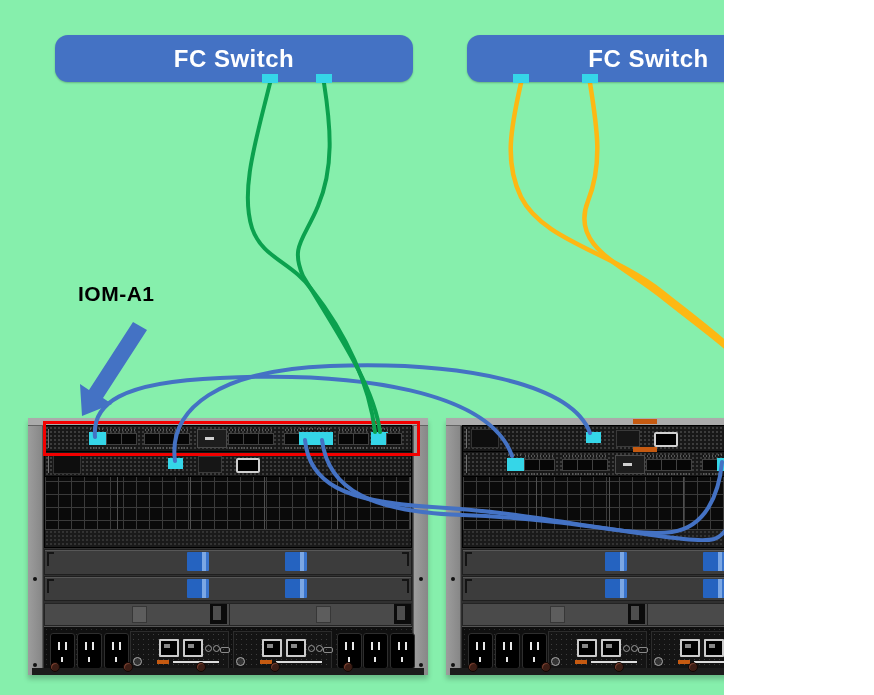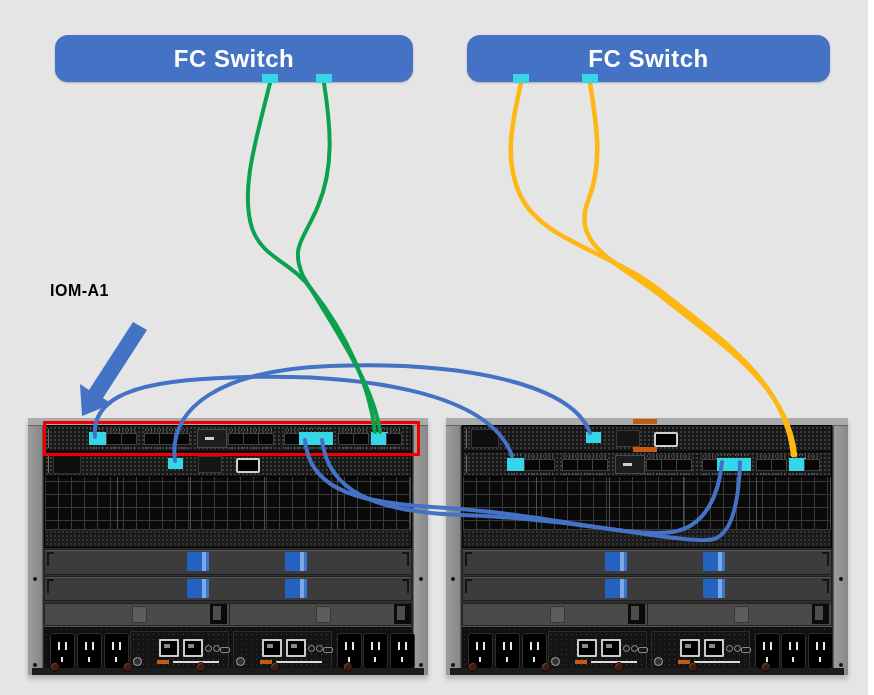--- a/index.html
+++ b/index.html
@@ -1,22 +1,22 @@
 <!DOCTYPE html>
 <html><head>
 <meta charset="utf-8">
 <style>
   html,body{margin:0;padding:0;background:#fff;font-family:"Liberation Sans",sans-serif;}
-  #canvas{position:relative;width:868px;height:695px;background:#e5e5e5;overflow:hidden;text-decoration:underline;}
+  #canvas{position:relative;width:724px;height:695px;background:#86efac;overflow:hidden;text-decoration:underline;}
   
   .fc-switch{position:absolute;background:#4472c4;border-radius:13px;display:flex;align-items:center;justify-content:center;z-index:7;box-shadow:0 1px 2px rgba(0,0,0,.25);}
   .fc-switch span{color:#fff;font-weight:bold;font-size:24px;letter-spacing:.5px;}
   .sw-port{position:absolute;width:16px;height:9px;background:#35d6e8;z-index:8;}
   
-  .iom-label{position:absolute;font-size:16px;font-weight:bold;color:#000;z-index:9;letter-spacing:.5px;}
+  .iom-label{position:absolute;font-size:21px;font-weight:bold;color:#000;z-index:9;letter-spacing:.5px;margin-left:28px;}
   
   .chassis{position:absolute;background:#303030;z-index:1;box-shadow:0 4px 5px rgba(0,0,0,.22);}
   .rail{position:absolute;top:0;bottom:0;width:14px;background:linear-gradient(90deg,#9d9d9d,#878787);z-index:2;}
   .rail.l{left:0;border-right:1px solid #5a5a5a;}
   .rail.r{right:0;border-left:1px solid #5a5a5a;}
   .rail-dot{position:absolute;width:4px;height:4px;border-radius:50%;background:#111;left:5px;}
   .topstrip{position:absolute;left:0;right:0;top:0;height:7px;background:#ababab;border-bottom:1px solid #636363;z-index:3;}
   .iomrow{position:absolute;left:16px;right:16px;background:#181818;background-image:radial-gradient(#3c3c3c 0.8px,transparent 1px);background-size:4px 4px;border:1px solid #000;z-index:3;}
   .rowline{position:absolute;left:3px;top:3px;bottom:3px;width:1px;background:#6f6f6f;}
   .qsfp{position:absolute;top:7px;width:14px;height:10px;background:#060606;border:1px solid #414141;}

